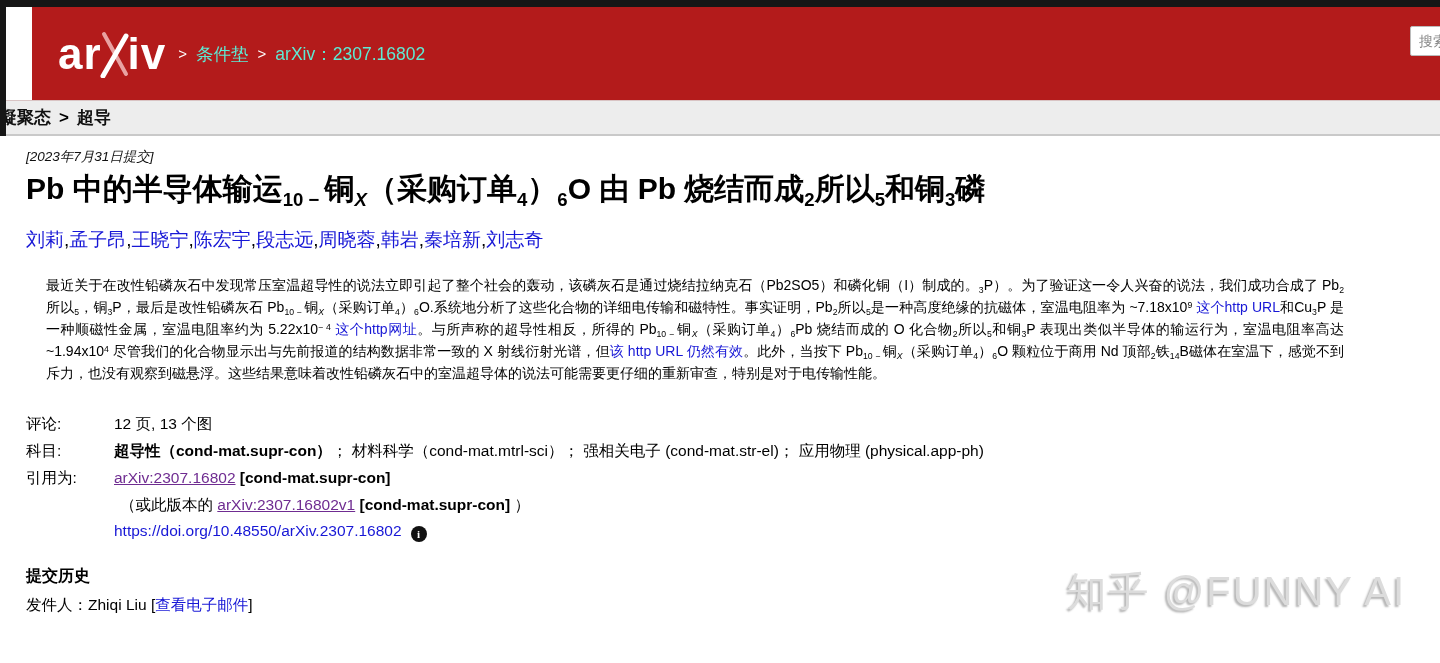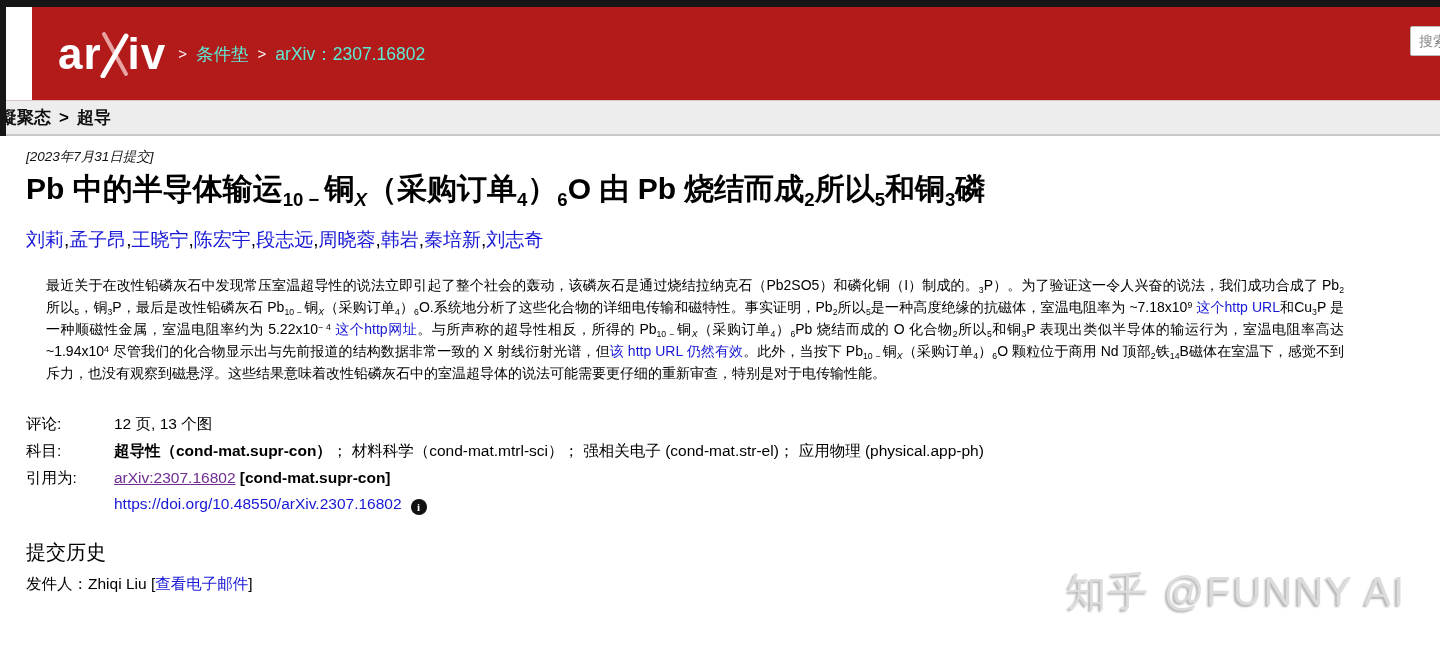--- a/index.html
+++ b/index.html
@@ -47,21 +47,21 @@
   .meta{margin-top:30px;font-size:15.5px;}
   .meta-row{display:flex;margin-bottom:6px;align-items:baseline;gap:16px;}
   .meta-label{width:72px;flex:none;}
   .meta-value{}
   .meta-indent{padding-left:6px;}
   .info-icon{display:inline-block;width:16px;height:16px;border-radius:50%;background:#111;color:#fff;
     font-size:11px;line-height:16px;text-align:center;font-weight:bold;
     font-family:"Liberation Serif","DejaVu Serif",serif;margin-left:9px;vertical-align:-2px;}
   
   .history{margin-top:24px;}
-  .history h2{font-size:20px;font-weight:400;margin:0 0 8px 0;}
+  .history h2{font-size:16px;font-weight:700;margin:0 0 8px 0;}
   .history .h-line{font-size:15.5px;margin:7px 0;}
   
   .watermark{
     position:absolute;right:34px;top:564px;font-size:40px;letter-spacing:2px;font-weight:500;
     color:#dcdcdc;text-shadow:-2px 2px 2px #b5b5b5, 1px -1px 0 #ffffff;user-select:none;white-space:nowrap;
   }
 </style>
 </head>
 <body>
 
@@ -107,20 +107,24 @@
     <div class="meta-row">
       <span class="meta-label">科目:</span>
       <span class="meta-value"><span class="rt-b">超导性（cond-mat.supr-con）</span><span class="rt-t">； 材料科学（cond-mat.mtrl-sci）； 强相关电子 (cond-mat.str-el)； 应用物理 (physical.app-ph)</span></span>
     </div>
     <div class="meta-row">
       <span class="meta-label">引用为:</span>
       <span class="meta-value"><span class="rt-av">arXiv:2307.16802</span><span class="rt-b"> [cond-mat.supr-con]</span></span>
     </div>
     <div class="meta-row">
       <span class="meta-label"></span>
+      <span class="meta-value meta-indent"><span class="rt-t">（或此版本的 </span><span class="rt-av">arXiv:2307.16802v1</span><span class="rt-b"> [cond-mat.supr-con]</span><span class="rt-t"> ）</span></span>
+    </div>
+    <div class="meta-row">
+      <span class="meta-label"></span>
       <span class="meta-value">
         <span class="rt-a">https://doi.org/10.48550/arXiv.2307.16802</span><span class="info-icon">i</span>
       </span>
     </div>
   </div>
 
   <div class="history">
     <h2>提交历史</h2>
     <div class="h-line"><span class="rt-t">发件人：Zhiqi Liu [</span><span class="rt-a">查看电子邮件</span><span class="rt-t">]</span></div>
 

